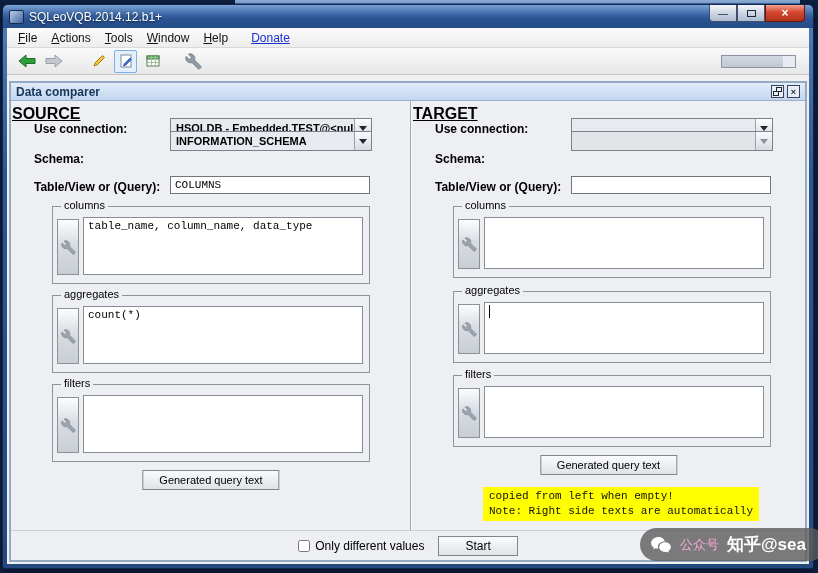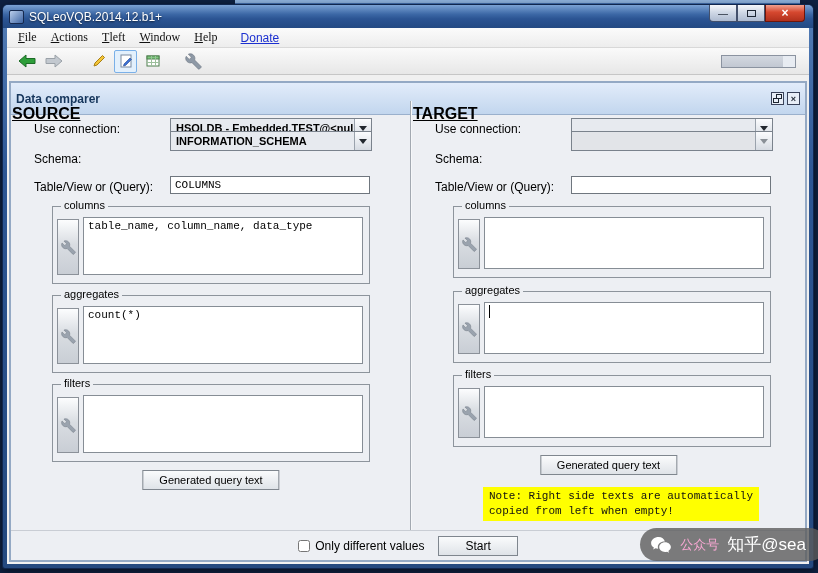--- a/index.html
+++ b/index.html
@@ -32,62 +32,62 @@
     background:linear-gradient(180deg,#f2a08e,#d6482f 45%,#b1301c);
     color:#fff; font-weight:bold; font-size:12px; }
   .max-glyph { display:block; width:9px; height:7px; border:1px solid #1d2633; background:transparent; }
 
   .client { position:absolute; left:4px; right:4px; top:23px; bottom:4px; background:#f0f0f0; }
 
   
   .menubar { position:absolute; left:0; right:0; top:0; height:20px;
     background:linear-gradient(180deg,#fbfbfb,#ededed); border-bottom:1px solid #d8d8d8;
     display:flex; align-items:center; padding-left:4px; font-size:12px; color:#111; }
-  .menu-item { padding:14px 7px; cursor:pointer;font-family:Liberation Serif, serif; }
+  .menu-item { padding:14px 7px; cursor:pointer; }
   .menu-item .mn { text-decoration:underline; }
   .donate { margin-left:10px; color:#1b2fd0; text-decoration:underline; cursor:pointer; padding:2px 6px; }
 
   
   .toolbar { position:absolute; left:0; right:0; top:20px; height:27px;
     background:linear-gradient(180deg,#fafafa,#e7e7e7); border-bottom:1px solid #c6c6c6;
     display:flex; align-items:center; padding-left:8px; }
   .tb-btn { width:23px; height:23px; display:flex; align-items:center; justify-content:center;
     margin-right:4px; cursor:pointer; border:1px solid transparent; border-radius:2px; }
   .tb-btn.sel { border-color:#7ab0e8; background:#e3f0fc; }
   .gap-l { margin-left:18px; }
   .gap-l2 { margin-left:14px; }
   .progress { position:absolute; right:13px; top:7px; width:75px; height:13px;
     border:1px solid #8b93a0; background:linear-gradient(180deg,#d3d8e0,#c2c8d2); }
   .progress i { position:absolute; right:0; top:0; bottom:0; width:16%; background:#e8ecf2; }
 
   
   .iframe { position:absolute; left:2px; right:2px; top:53px; bottom:2px;
     border:2px solid #94a9c4; background:#edeff3; }
-  .if-titlebar { position:absolute; left:0; right:0; top:0; height:32px;
+  .if-titlebar { position:absolute; left:0; right:0; top:0; height:18px;
     background:linear-gradient(180deg,#e2ecfa,#c2d6ee); border-bottom:1px solid #9ab0cc;
     display:flex; align-items:center; padding:0 5px; }
   .if-title { font-weight:bold; font-size:12px; color:#16365c; flex:1; }
   .if-btn { width:13px; height:13px; border:1px solid #39425a; background:#e8eef7;
     display:flex; align-items:center; justify-content:center; margin-left:3px;
     font-weight:bold; font-size:9px; color:#1c2430; cursor:pointer; position:relative; }
   .restore-glyph i { position:absolute; border:1px solid #1c2430; width:6px; height:5px; background:#e8eef7; }
   .restore-glyph i:first-child { right:1px; top:1px; }
   .restore-glyph i:last-child { left:1px; bottom:1px; }
 
   .if-content { position:absolute; left:0; right:0; top:18px; bottom:0; }
 
   .panel { position:absolute; top:0; bottom:30px; }
   .p-left  { left:1px;  width:398px; }
   .p-right { left:402px; right:1px; }
   .v-div { position:absolute; left:399px; top:0; bottom:30px; width:2px;
     background:#a3a9b1; border-right:1px solid #f6f7f9; }
 
   .heading { position:absolute; top:4px; left:0; right:0; text-align:left;
     font-weight:bold; font-size:16px; text-decoration:underline; color:#000; }
-  .lbl { position:absolute; left:22px; font-weight:normal; font-size:12px; color:#000; white-space:nowrap; }
+  .lbl { position:absolute; left:22px; font-weight:bold; font-size:12px; color:#000; white-space:nowrap; }
   .l-conn { top:21px; } .l-schema { top:51px; } .l-table { top:79px; }
 
   .combo { position:absolute; left:158px; width:202px; height:20px; border:1px solid #7a828c;
     background:#e7eaef; display:flex; align-items:center; cursor:pointer; }
   .r-conn { top:17px; } .r-schema { top:30px; }
   .combo .val { flex:1; padding:0 5px; font-weight:bold; font-size:11px; white-space:nowrap; overflow:hidden; color:#000; }
   .combo .dd { width:17px; align-self:stretch; border-left:1px solid #9aa2ac;
     background:linear-gradient(180deg,#fbfcfe,#d6dbe2); display:flex; align-items:center; justify-content:center; }
   .tri { width:0; height:0; border-left:4px solid transparent; border-right:4px solid transparent; border-top:5px solid #23282f; }
   .combo.disabled { background:#e2e4e8; }
@@ -126,21 +126,21 @@
     border-top:1px solid #c9cdd4; display:flex; align-items:center; justify-content:center; gap:14px; }
   .chk-row { display:flex; align-items:center; gap:5px; font-size:12px; color:#000; }
   .chk-row input { width:12px; height:12px; margin:0; }
   .start-btn { border:1px solid #7f868e; background:linear-gradient(180deg,#fafbfc,#dfe3e8);
     font-size:12px; padding:2px 26px; cursor:pointer; color:#000; }
 
   
   .watermark { position:absolute; right:-8px; top:528px; height:33px; padding:0 20px 0 10px;
     background:rgba(92,92,92,.8); border-radius:17px; display:flex; align-items:center; gap:8px; z-index:50; }
   .wm-prefix { color:#f9a8d4; font-size:13px; }
-  .wm-handle { color:#fff; font-size:17px; font-weight:normal; }
+  .wm-handle { color:#fff; font-size:17px; font-weight:bold; }
 </style>
 </head>
 <body>
 
 <div class="screen">
   <div class="bg-strip"></div>
 
   <div class="window">
 
     <div class="titlebar">
@@ -157,21 +157,21 @@
           <span>×</span>
         </div>
       </div>
     </div>
 
     <div class="client">
 
       <div class="menubar">
         <span class="menu-item"><span class="mn">F</span><span>ile</span></span>
         <span class="menu-item"><span class="mn">A</span><span>ctions</span></span>
-        <span class="menu-item"><span class="mn">T</span><span>left</span></span>
+        <span class="menu-item"><span class="mn">T</span><span>ools</span></span>
         <span class="menu-item"><span class="mn">W</span><span>indow</span></span>
         <span class="menu-item"><span class="mn">H</span><span>elp</span></span>
         <span class="donate">Donate</span>
       </div>
 
       <div class="toolbar">
         <div class="tb-btn">
           <svg width="18" height="14" viewBox="0 0 18 14">
               <path d="M8 1 L1 7 L8 13 L8 9.5 L17 9.5 L17 4.5 L8 4.5 Z" fill="#2e9e3a" stroke="#1c6b26"></path>
             </svg>
@@ -335,22 +335,22 @@
                 <svg width="15" height="15" viewBox="0 0 24 24">
                     <path d="M22.7 19l-9.1-9.1c.9-2.3.4-5-1.5-6.9-2-2-5-2.4-7.4-1.3L9 6 6 9 1.6 4.7C.4 7.1.9 10.1 2.9 12.1c1.9 1.9 4.6 2.4 6.9 1.5l9.1 9.1c.4.4 1 .4 1.4 0l2.3-2.3c.5-.4.5-1.1.1-1.4z" fill="#9aa3ae" stroke="#6e7680" stroke-width="0.8"></path>
                   </svg>
               </div>
               <div class="ta-wrap"><textarea class="ta" style=""></textarea></div>
             </div>
 
             <button class="gen-btn">Generated query text</button>
 
             <div class="note">
+              <div>copied from left when empty!</div>
               <div>Note: Right side texts are automatically</div>
-              <div>copied from left when empty!</div>
             </div>
           </div>
 
           <div class="if-footer">
             <label class="chk-row">
               <input type="checkbox" style="">
               <span>Only different values</span>
             </label>
             <button class="start-btn">Start</button>
           </div>

